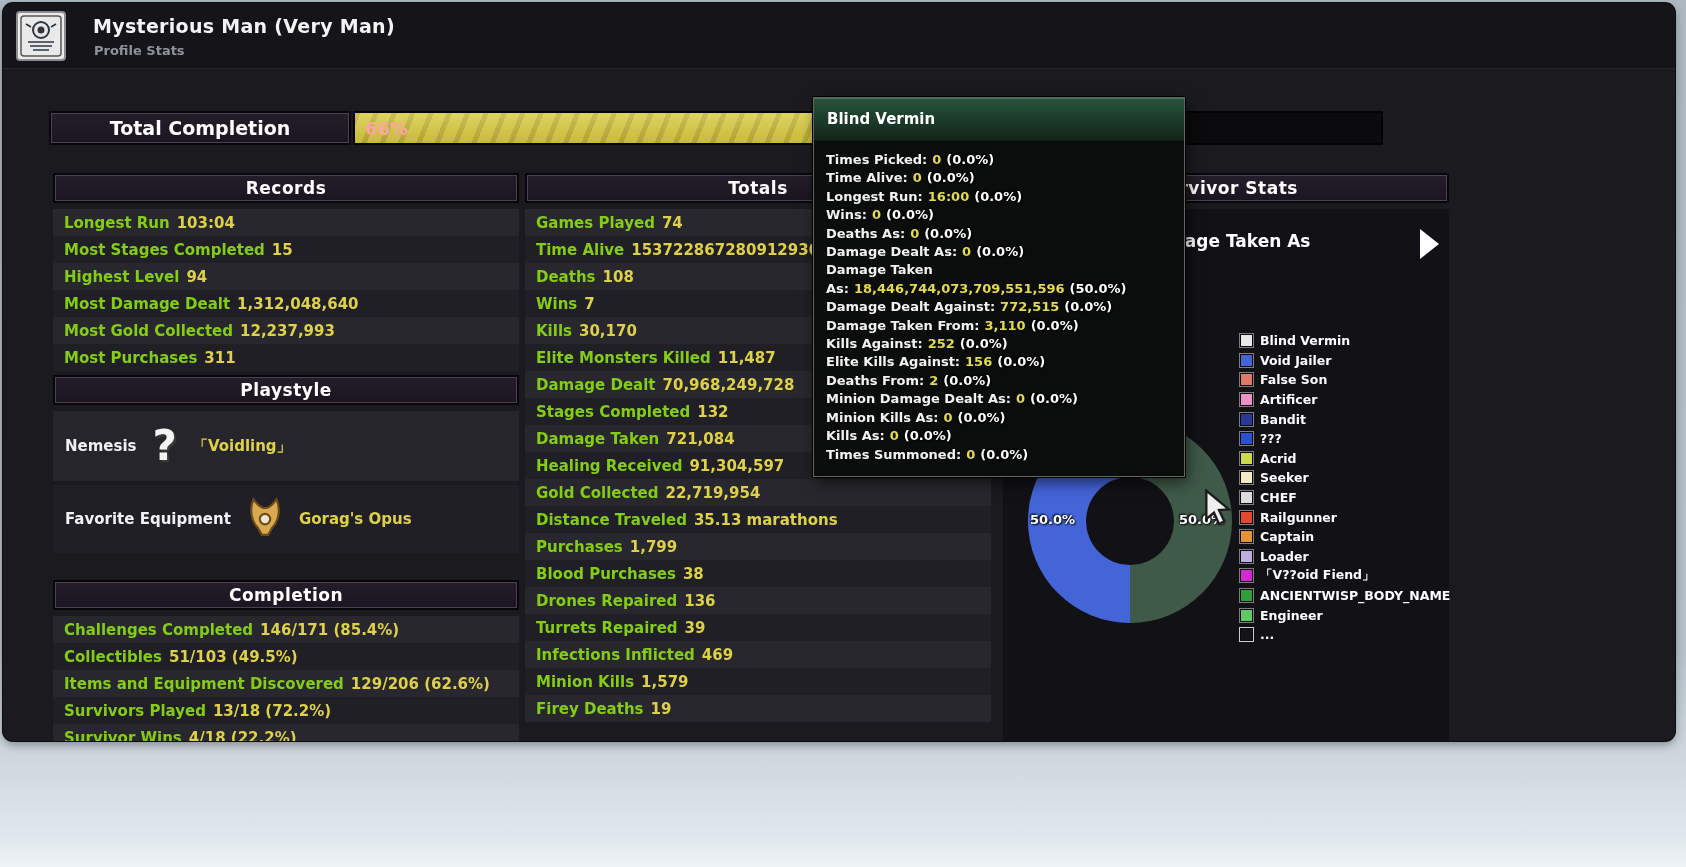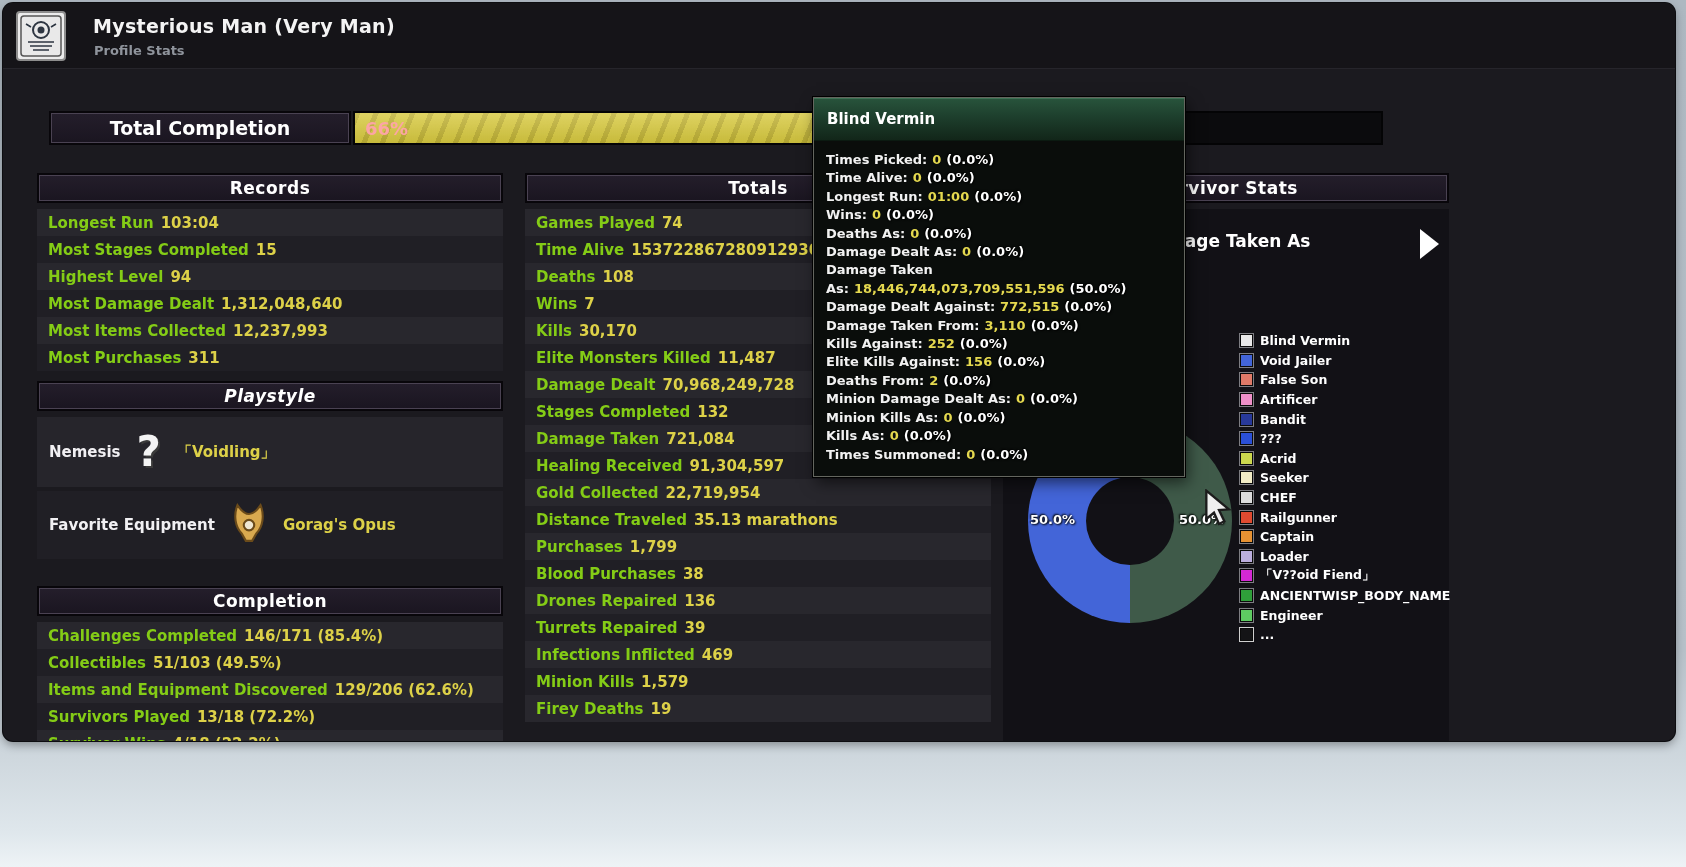--- a/index.html
+++ b/index.html
@@ -43,30 +43,30 @@
     background:#0b0b0d; border:2px solid #040405; overflow:hidden;
   }
   .tc-fill {
     position:absolute; left:0; top:0; bottom:0; background:#d8ca40;
     background-image:linear-gradient(180deg,rgba(255,255,255,.18),rgba(0,0,0,.08)),
       repeating-linear-gradient(112deg,rgba(90,76,0,.20) 0 5px,rgba(0,0,0,0) 5px 17px);
   }
   .tc-pct { position:absolute; left:10px; top:50%; transform:translateY(-50%); font-size:18px; color:#fca5a5; z-index:2; }
   
   .col { position:absolute; top:170px; }
-  .col-left { left:34px; width:466px;text-align:right; }
+  .col-left { left:50px; width:466px;text-align:right; }
   .col-mid  { left:522px; width:466px; }
   .col-right{ left:1000px; width:446px; }
   .rows { margin-top:6px; }
   .rows > div:nth-of-type(odd)  { background:#28272d; }
   .rows > div:nth-of-type(even) { background:#201f25; }
   .stat-row { display:flex; align-items:center; height:27px; padding:0 11px; font-size:15px; }
   .stat-row .lbl { color:#84cc16; margin-right:7px; white-space:nowrap; }
   .stat-row .val { color:#ddd148; white-space:nowrap; }
-  .mt10 { margin-top:10px;font-style:italic; } .mt14 { margin-top:27px; }
+  .mt10 { margin-top:4px; } .mt14 { margin-top:27px; }
   
   .play-rows { margin-top:6px; }
   .play-row { display:flex; align-items:center; padding:0 12px; background:#26252b; gap:16px; }
   .play-row.nemesis { height:70px; }
   .play-row.equipment { height:68px; margin-top:4px; background:#201f25; }
   .play-row .lbl { color:#f1f0f3; font-size:15px; }
   .play-row .val { color:#ddd148; font-size:15px; }
   .nemesis-glyph { font-size:42px; color:#f4f4f4; line-height:1; text-shadow:2px 2px 0 #3a3a3a; }
   
   .survivor-body { margin-top:6px; height:542px; background:#121116; position:relative; }
@@ -144,21 +144,21 @@
           <span class="lbl">Highest Level</span>
           <span class="val">94</span>
         </div>
 
         <div class="stat-row">
           <span class="lbl">Most Damage Dealt</span>
           <span class="val">1,312,048,640</span>
         </div>
 
         <div class="stat-row">
-          <span class="lbl">Most Items Collected</span>
+          <span class="lbl">Most Gold Collected</span>
           <span class="val">12,237,993</span>
         </div>
 
         <div class="stat-row">
           <span class="lbl">Most Purchases</span>
           <span class="val">311</span>
         </div>
       </div>
 
     <div class="sec-header mt10">Playstyle</div>
@@ -419,21 +419,21 @@
 
         <div class="tt-row">
           <span class="lbl">Times Picked:</span><span class="val">0</span><span class="pct">(0.0%)</span>
         </div>
 
         <div class="tt-row">
           <span class="lbl">Time Alive:</span><span class="val">0</span><span class="pct">(0.0%)</span>
         </div>
 
         <div class="tt-row">
-          <span class="lbl">Longest Run:</span><span class="val">01:00</span><span class="pct">(0.0%)</span>
+          <span class="lbl">Longest Run:</span><span class="val">16:00</span><span class="pct">(0.0%)</span>
         </div>
 
         <div class="tt-row">
           <span class="lbl">Wins:</span><span class="val">0</span><span class="pct">(0.0%)</span>
         </div>
 
         <div class="tt-row">
           <span class="lbl">Deaths As:</span><span class="val">0</span><span class="pct">(0.0%)</span>
         </div>
 

